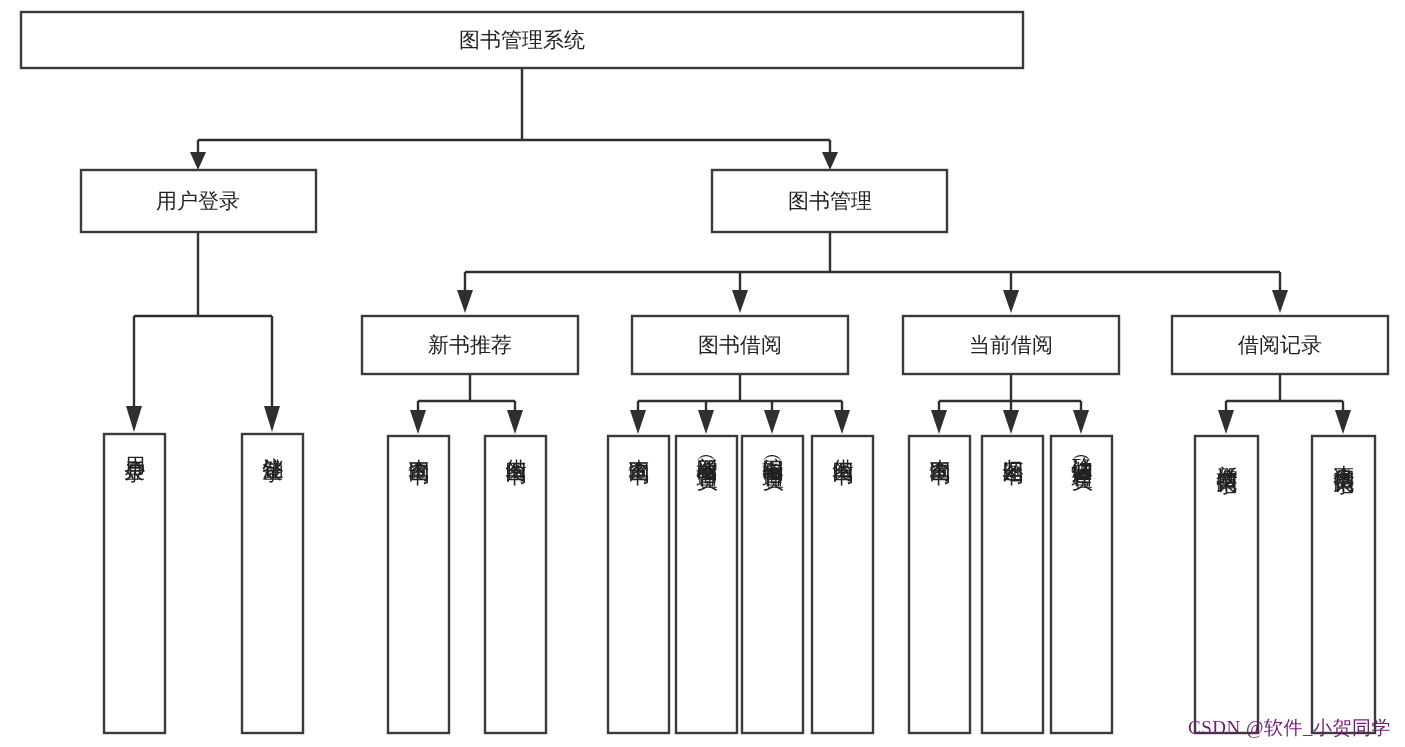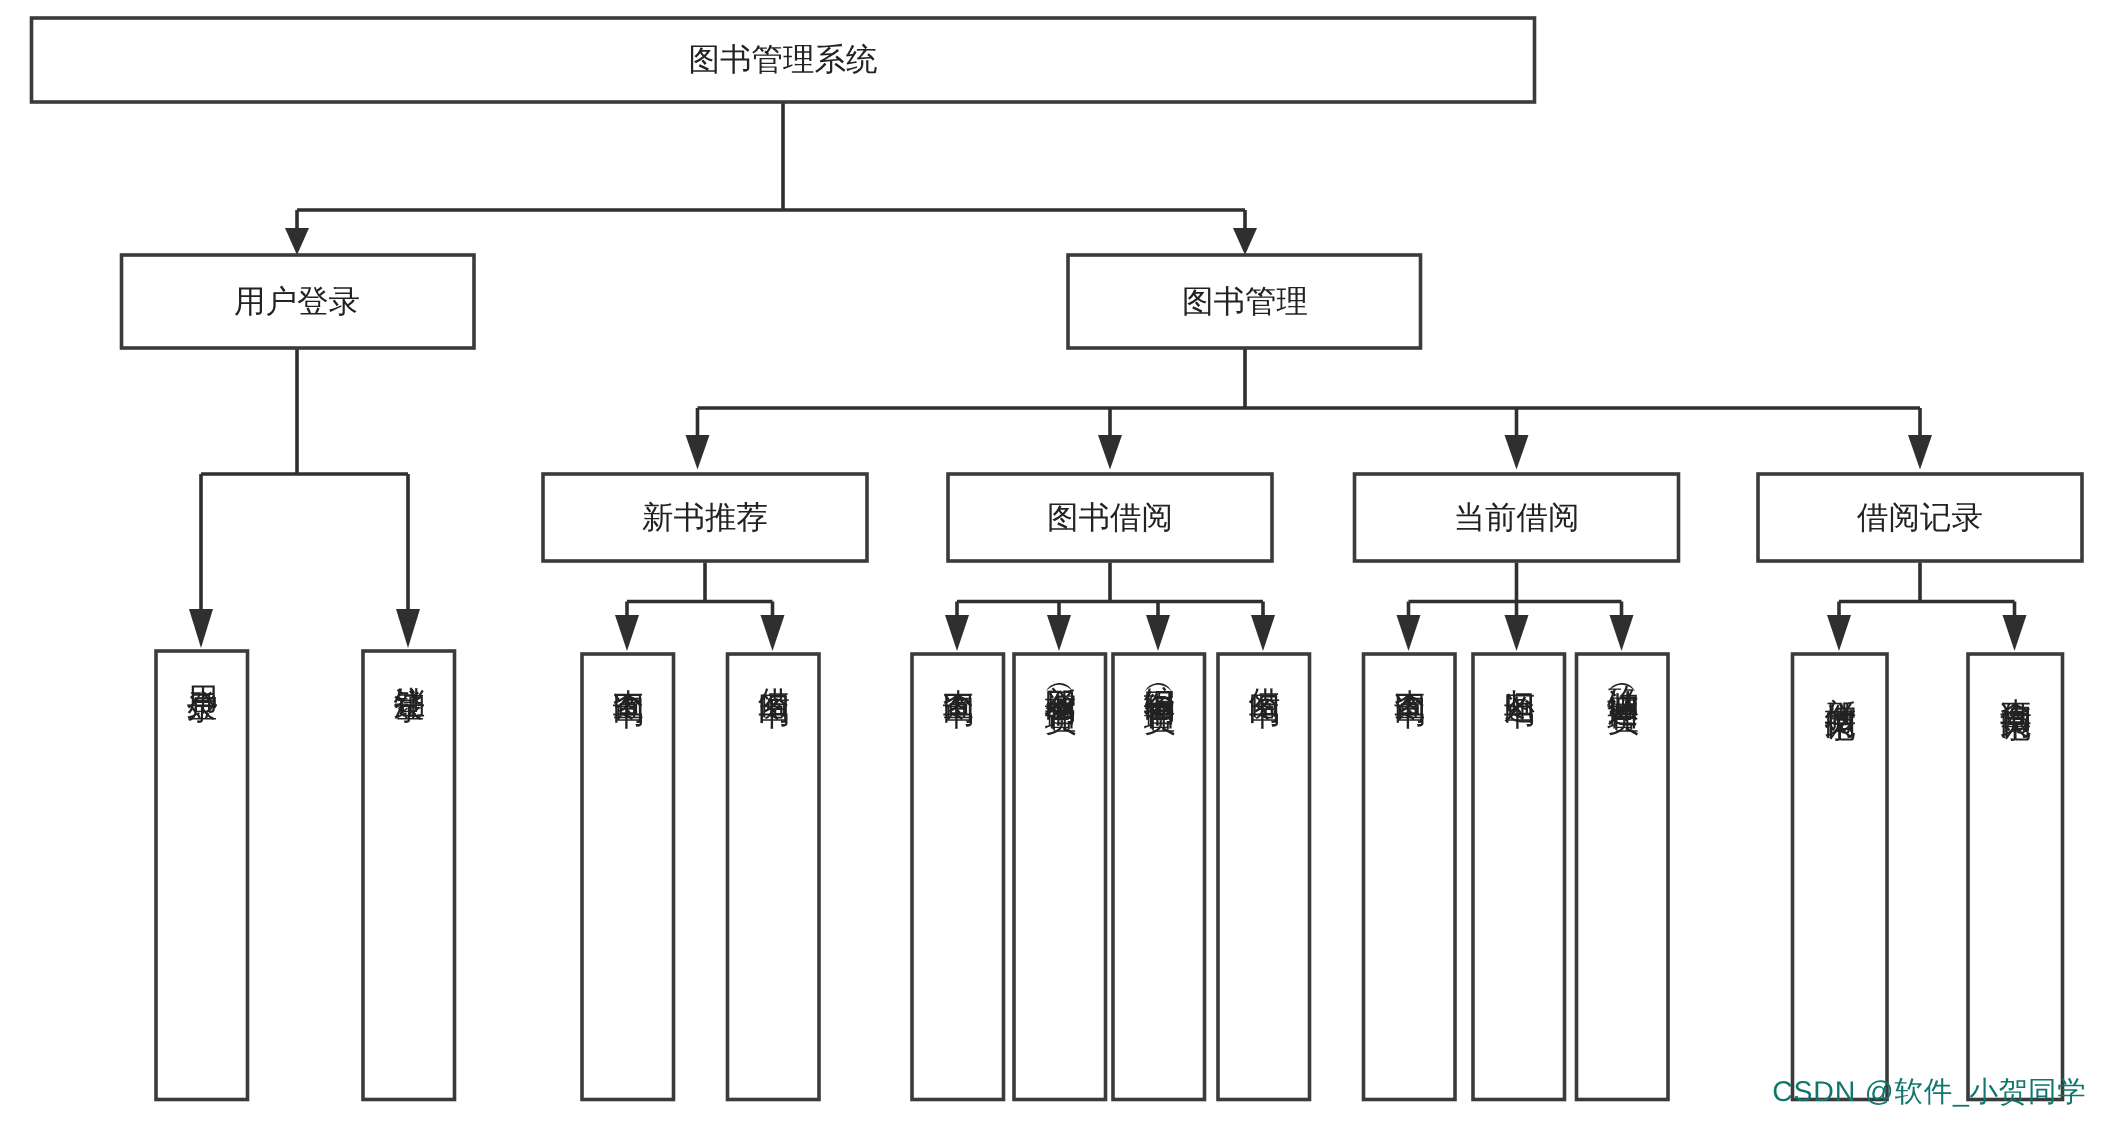--- a/index.html
+++ b/index.html
@@ -63,23 +63,23 @@
     font-size: 21px;
     line-height: 1;
     letter-spacing: 2px;
     color: #222222;
     white-space: nowrap;
   }
   .watermark {
     position: absolute;
     right: 14px;
     bottom: 6px;
-    font-family: Liberation Sans, sans-serif;
+    font-family: Liberation Serif, serif;
     font-size: 19px;
-    color: #0f766e;
+    color: #701a75;
     letter-spacing: 0.5px;
     user-select: none;
     pointer-events: none;
     white-space: nowrap;
   }
 </style>
 </head>
 <body>
 
 <div id="diagram-root">

